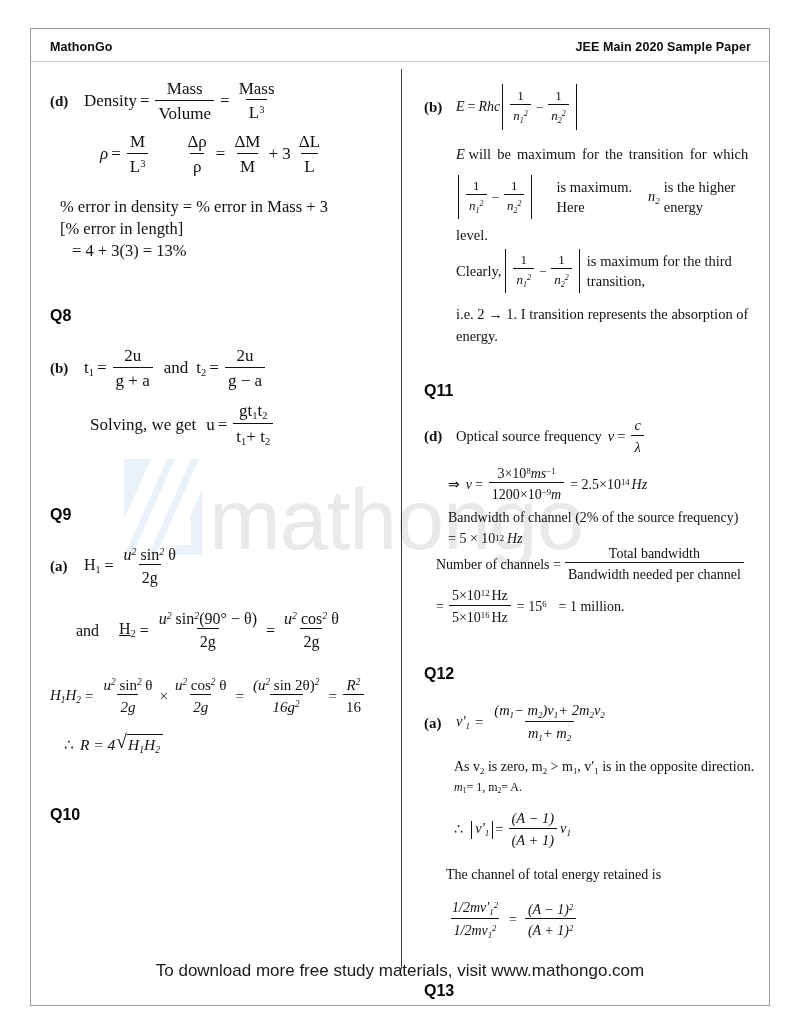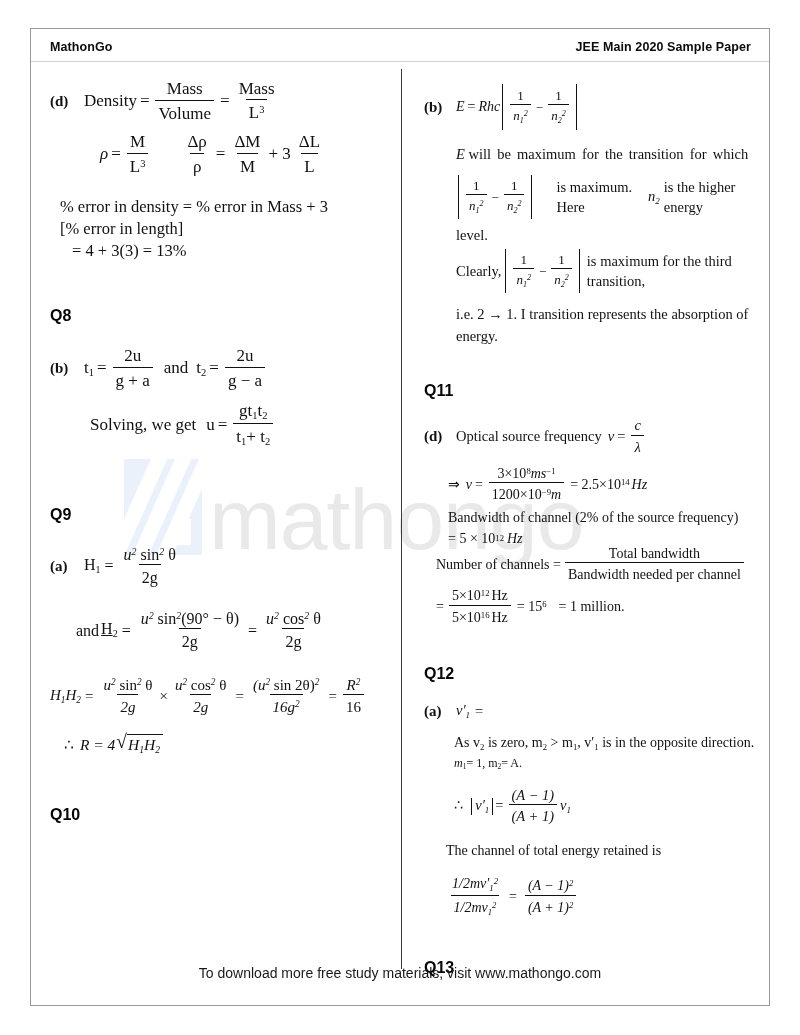--- a/index.html
+++ b/index.html
@@ -146,21 +146,21 @@
   }
   .abs { border-left: 1.2px solid #111; border-right: 1.2px solid #111; padding: 0 3px; }
 
   
   .footer {
     position: absolute;
     left: 0; bottom: 24px;
     width: 100%;
     text-align: center;
     font-family: "Liberation Sans", sans-serif;
-    font-size: 14px;
+    font-size: 17px;
     color: #1a1a1a;
     z-index: 3;
   }
 </style>
 </head>
 <body>
 
 <div class="page">
 
   <div class="wm">
@@ -266,21 +266,21 @@
         <span><span>H</span><span class="sub">1</span></span>
         <span style="margin:0 4px;">=</span>
         <span class="frac">
           <span class="num it"><span>u</span><span class="sup">2</span> <span style="font-style:normal">sin</span><span class="sup">2</span> <span style="font-style:normal">θ</span></span>
           <span class="den">2g</span>
         </span>
       </div>
 
       <div class="mathrow" style="font-size:16px; margin-top:24px; padding-left:26px;">
         <span>and</span>
-        <span style="margin-left:2px;text-decoration:underline;"><span>H</span><span class="sub">2</span></span>
+        <span style="margin-left:20px;text-decoration:underline;"><span>H</span><span class="sub">2</span></span>
         <span style="margin:0 4px;">=</span>
         <span class="frac">
           <span class="num it"><span>u</span><span class="sup">2</span> <span style="font-style:normal">sin</span><span class="sup">2</span><span style="font-style:normal">(90° − θ)</span></span>
           <span class="den">2g</span>
         </span>
         <span style="margin:0 3px;">=</span>
         <span class="frac">
           <span class="num it"><span>u</span><span class="sup">2</span> <span style="font-style:normal">cos</span><span class="sup">2</span> <span style="font-style:normal">θ</span></span>
           <span class="den">2g</span>
         </span>
@@ -439,20 +439,24 @@
       </div>
     </div>
 
     <div class="qlabel" style="margin-top:40px;">Q12</div>
 
     <div class="blk" style="margin-top:20px;">
       <div class="mathrow" style="font-size:14.5px;">
         <span class="opt" style="width:32px; font-size:15px;">(a)</span>
         <span class="it"><span>v′</span><span class="sub">1</span></span>
         <span style="margin:0 5px;">=</span>
+        <span class="frac">
+          <span class="num it"><span>(m</span><span class="sub">1</span><span>− m</span><span class="sub">2</span><span>)v</span><span class="sub">1</span><span>+ 2m</span><span class="sub">2</span><span>v</span><span class="sub">2</span></span>
+          <span class="den it"><span>m</span><span class="sub">1</span><span>+ m</span><span class="sub">2</span></span>
+        </span>
       </div>
 
       <div class="txt" style="margin-top:13px; padding-left:30px; font-size:14px;">
         <span>As v</span><span class="sub">2</span>
         <span>is zero, m</span><span class="sub">2</span>
         <span>&gt; m</span><span class="sub">1</span><span>, v′</span><span class="sub">1</span>
         <span>is in the opposite direction.</span>
       </div>
 
       <div class="txt" style="margin-top:1px; padding-left:30px; font-size:12px;">

